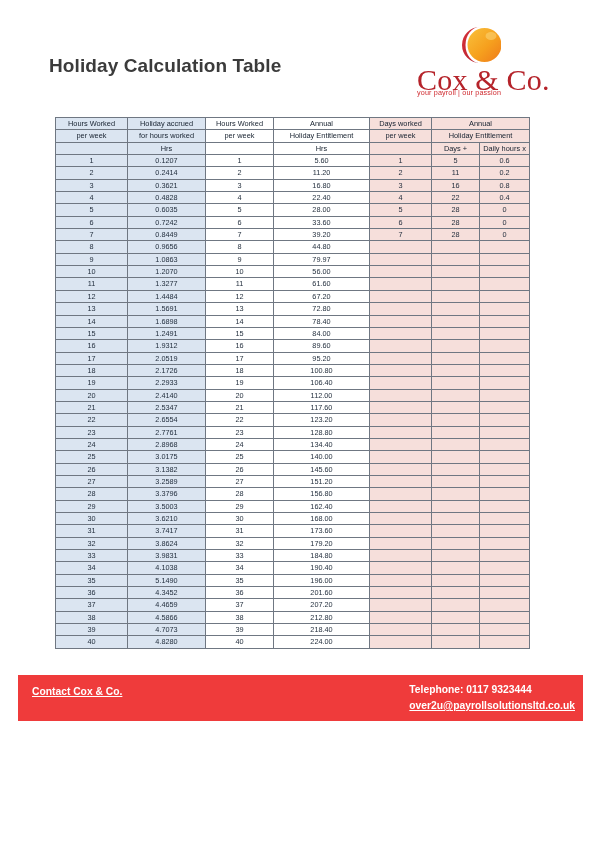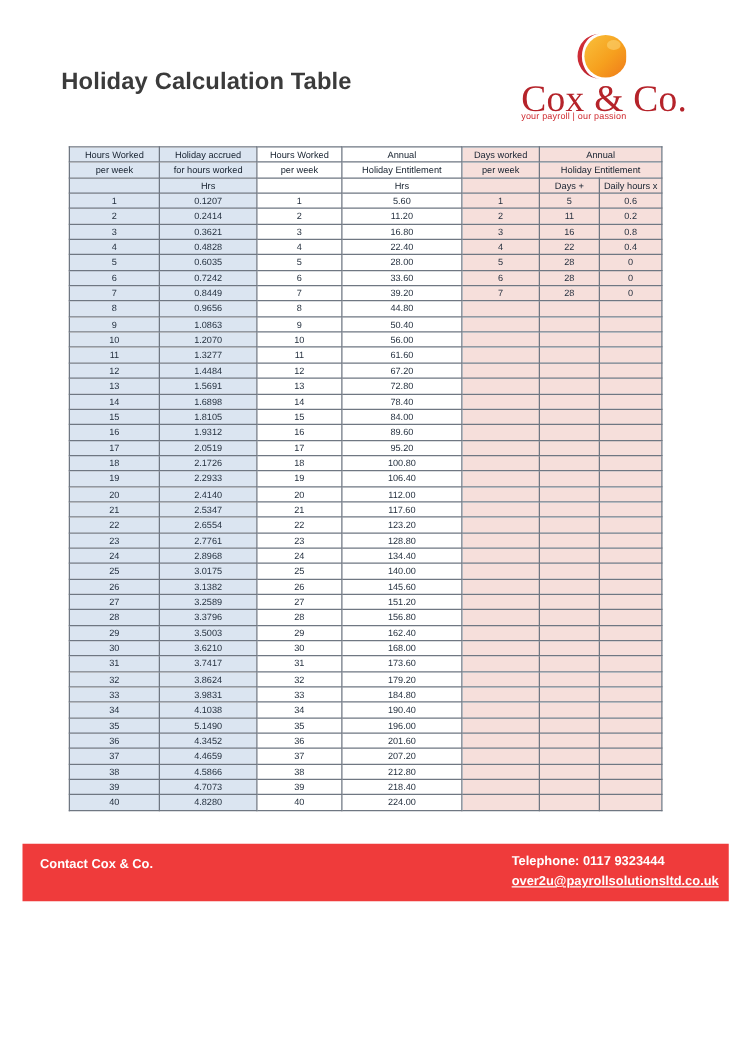--- a/index.html
+++ b/index.html
@@ -129,20 +129,21 @@
     background: #ef3b3b;
   }
   .footer-left {
     position: absolute;
     left: 14px;
     top: 11px;
     color: #ffffff;
     font-size: 10.3px;
     font-weight: bold;
     white-space: nowrap;
+    text-decoration: underline;
   }
   .footer-right {
     position: absolute;
     right: 8px;
     top: 7px;
     text-align: left;
     color: #ffffff;
     font-size: 10.3px;
     font-weight: bold;
     line-height: 1.55;
@@ -292,21 +293,21 @@
             <td class="c-white">8</td>
             <td class="c-white sep-right">44.80</td>
             <td class="c-pink"></td>
             <td class="c-pink"></td>
             <td class="c-pink sep-right"></td>
           </tr>
           <tr>
             <td class="c-blue sep-left">9</td>
             <td class="c-blue sep-right">1.0863</td>
             <td class="c-white">9</td>
-            <td class="c-white sep-right">50.40</td>
+            <td class="c-white sep-right">79.97</td>
             <td class="c-pink"></td>
             <td class="c-pink"></td>
             <td class="c-pink sep-right"></td>
           </tr>
           <tr>
             <td class="c-blue sep-left">10</td>
             <td class="c-blue sep-right">1.2070</td>
             <td class="c-white">10</td>
             <td class="c-white sep-right">56.00</td>
             <td class="c-pink"></td>
@@ -344,21 +345,21 @@
             <td class="c-blue sep-left">14</td>
             <td class="c-blue sep-right">1.6898</td>
             <td class="c-white">14</td>
             <td class="c-white sep-right">78.40</td>
             <td class="c-pink"></td>
             <td class="c-pink"></td>
             <td class="c-pink sep-right"></td>
           </tr>
           <tr>
             <td class="c-blue sep-left">15</td>
-            <td class="c-blue sep-right">1.8105</td>
+            <td class="c-blue sep-right">1.2491</td>
             <td class="c-white">15</td>
             <td class="c-white sep-right">84.00</td>
             <td class="c-pink"></td>
             <td class="c-pink"></td>
             <td class="c-pink sep-right"></td>
           </tr>
           <tr>
             <td class="c-blue sep-left">16</td>
             <td class="c-blue sep-right">1.9312</td>
             <td class="c-white">16</td>

